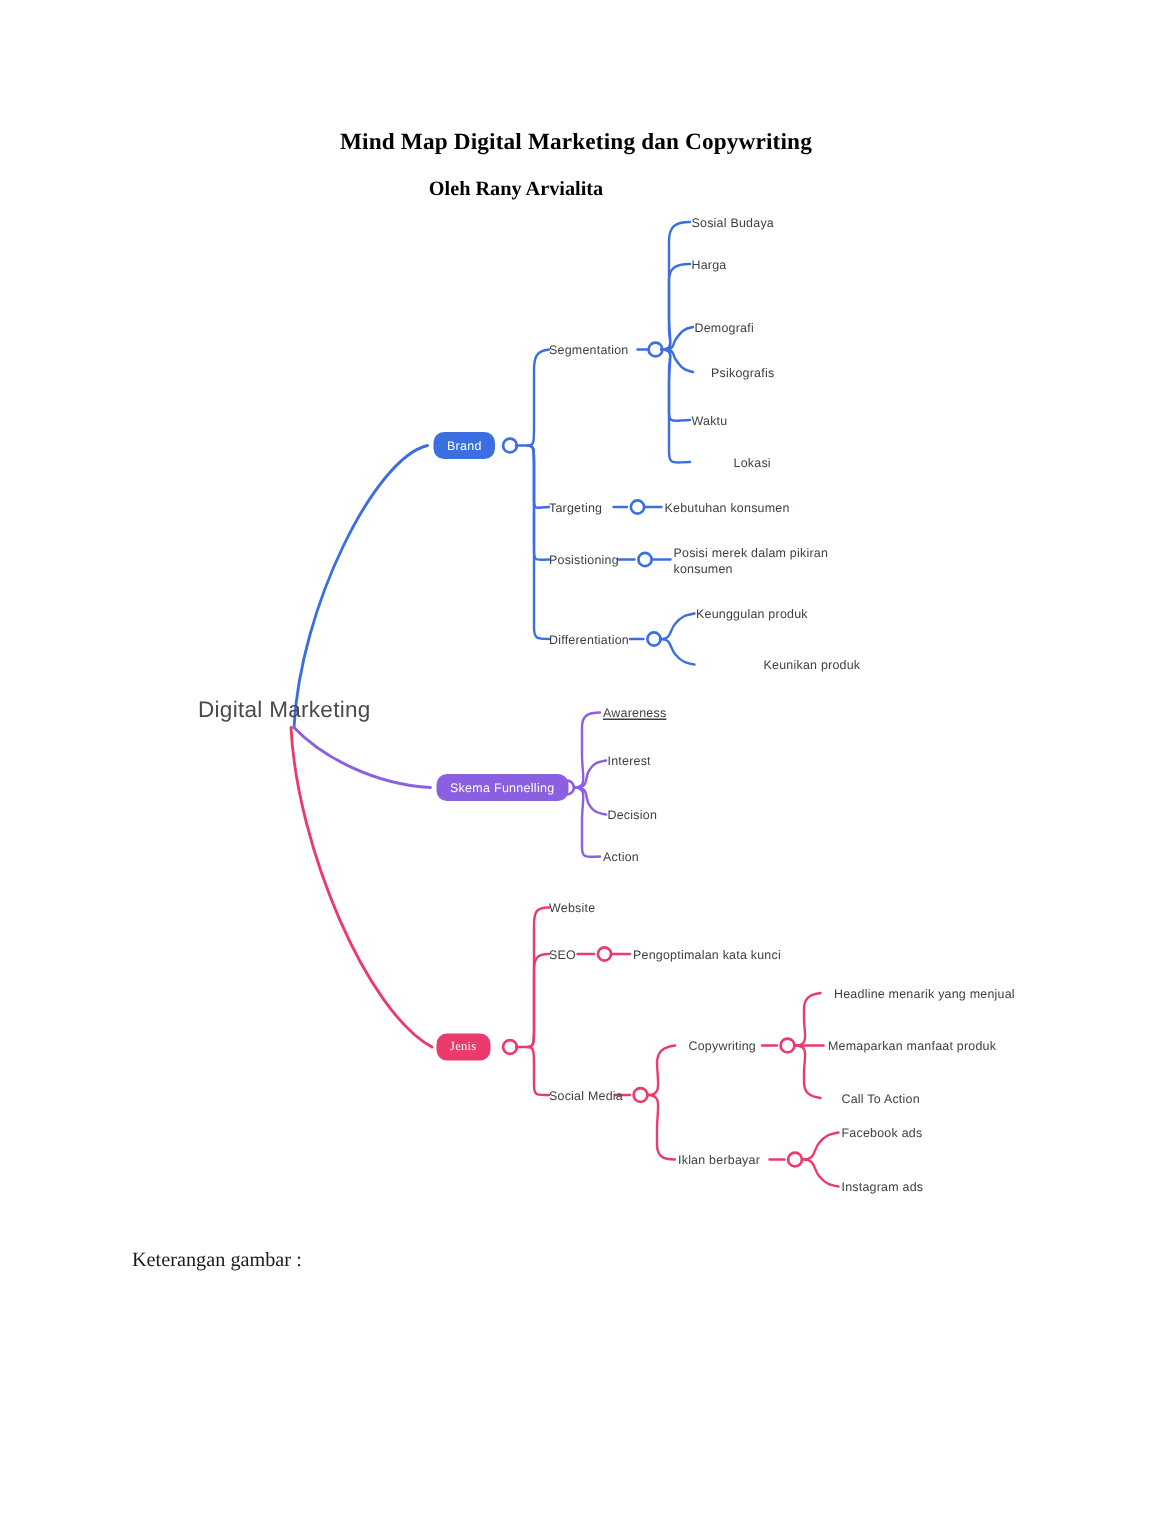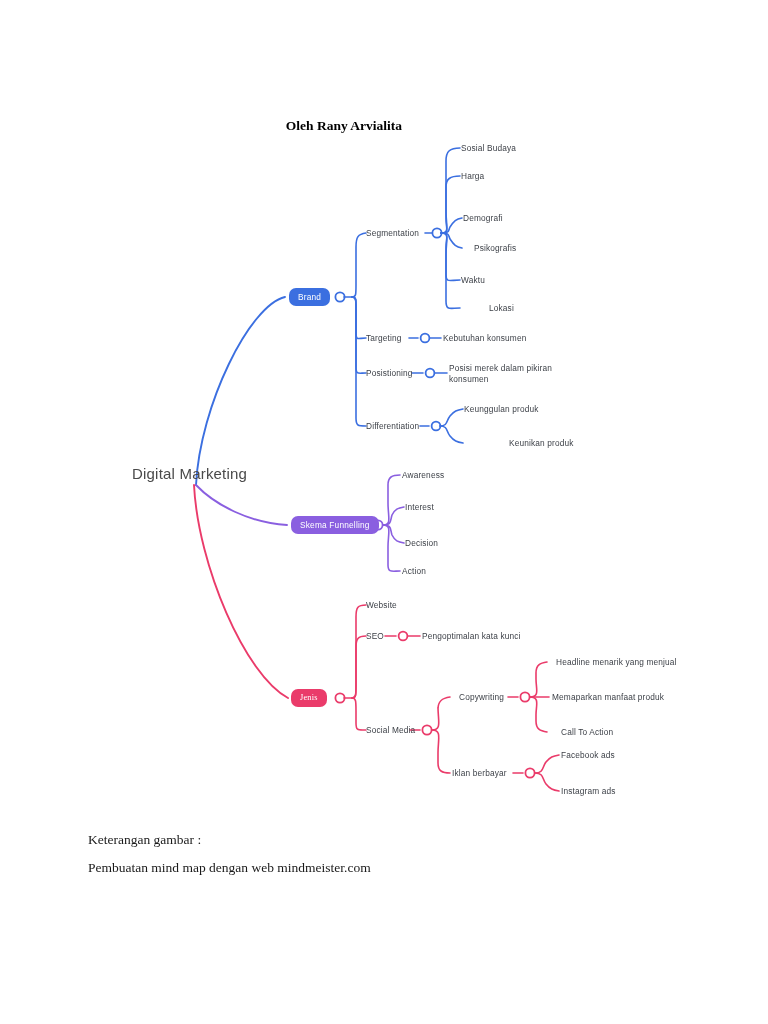--- a/index.html
+++ b/index.html
@@ -48,20 +48,21 @@
     font-family:Liberation Serif, serif;font-size:13.5px;color:#1a1a1a;
   }
   .caption.l1{top:832px;}
   .caption.l2{top:860px;}
 </style>
 </head>
 <body>
 
 <div class="page">
 
+  <div class="doc-title">Mind Map Digital Marketing dan Copywriting</div>
   <div class="doc-author">Oleh Rany Arvialita</div>
 
   <div class="mindmap">
 
     <svg width="768" height="690" viewBox="0 0 768 690">
       <g fill="none" stroke-width="1.6" stroke-linecap="round">
 
         <path d="M196,350 C200,270 250,170 285,162" stroke="#3b6fe0" stroke-width="1.9"></path>
 
         <path d="M196,350 C215,370 250,388 287,390" stroke="#8a5fe0" stroke-width="1.9"></path>
@@ -149,21 +150,21 @@
     <div class="mm-label" style="left:463px;top:78px;">Demografi</div>
     <div class="mm-label" style="left:474px;top:108px;">Psikografis</div>
     <div class="mm-label" style="left:461px;top:140px;text-align:center;">Waktu</div>
     <div class="mm-label" style="left:461px;top:168px;padding-left:28px;">Lokasi</div>
 
     <div class="mm-label" style="left:443px;top:198px;">Kebutuhan konsumen</div>
     <div class="mm-label wrap" style="left:449px;top:228px;">Posisi merek dalam pikiran konsumen</div>
     <div class="mm-label" style="left:464px;top:269px;">Keunggulan produk</div>
     <div class="mm-label" style="left:464px;top:303px;margin-left:45px;">Keunikan produk</div>
 
-    <div class="mm-label" style="left:402px;top:335px;">Awareness</div>
+    <div class="mm-label" style="left:402px;top:335px;text-decoration:underline;">Awareness</div>
     <div class="mm-label" style="left:405px;top:367px;">Interest</div>
     <div class="mm-label" style="left:405px;top:403px;">Decision</div>
     <div class="mm-label" style="left:402px;top:431px;">Action</div>
 
     <div class="mm-label" style="left:366px;top:465px;">Website</div>
     <div class="mm-label" style="left:366px;top:496px;">SEO</div>
     <div class="mm-label" style="left:366px;top:590px;">Social Media</div>
 
     <div class="mm-label" style="left:422px;top:496px;">Pengoptimalan kata kunci</div>
 
@@ -173,15 +174,14 @@
     <div class="mm-label" style="left:556px;top:522px;">Headline menarik yang menjual</div>
     <div class="mm-label" style="left:552px;top:557px;">Memaparkan manfaat produk</div>
     <div class="mm-label" style="left:561px;top:592px;">Call To Action</div>
 
     <div class="mm-label" style="left:561px;top:615px;">Facebook ads</div>
     <div class="mm-label" style="left:561px;top:651px;">Instagram ads</div>
 
   </div>
 
   <div class="caption l1">Keterangan gambar :</div>
-  <div class="caption l2">Pembuatan mind map dengan web mindmeister.com</div>
 
 </div>
 
 </body></html>

